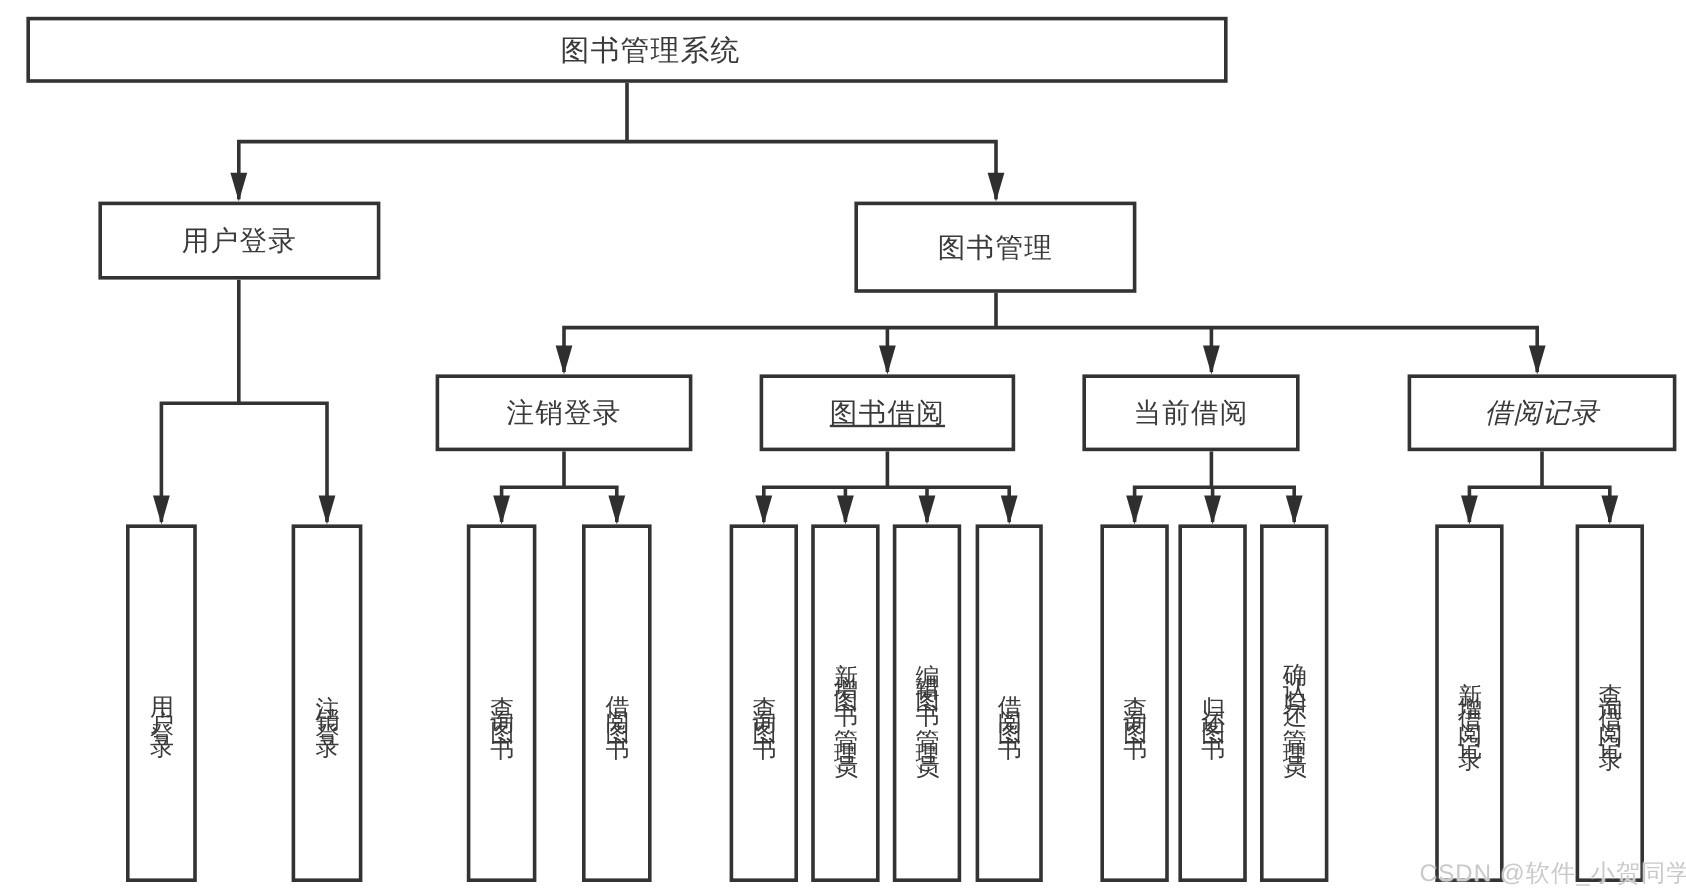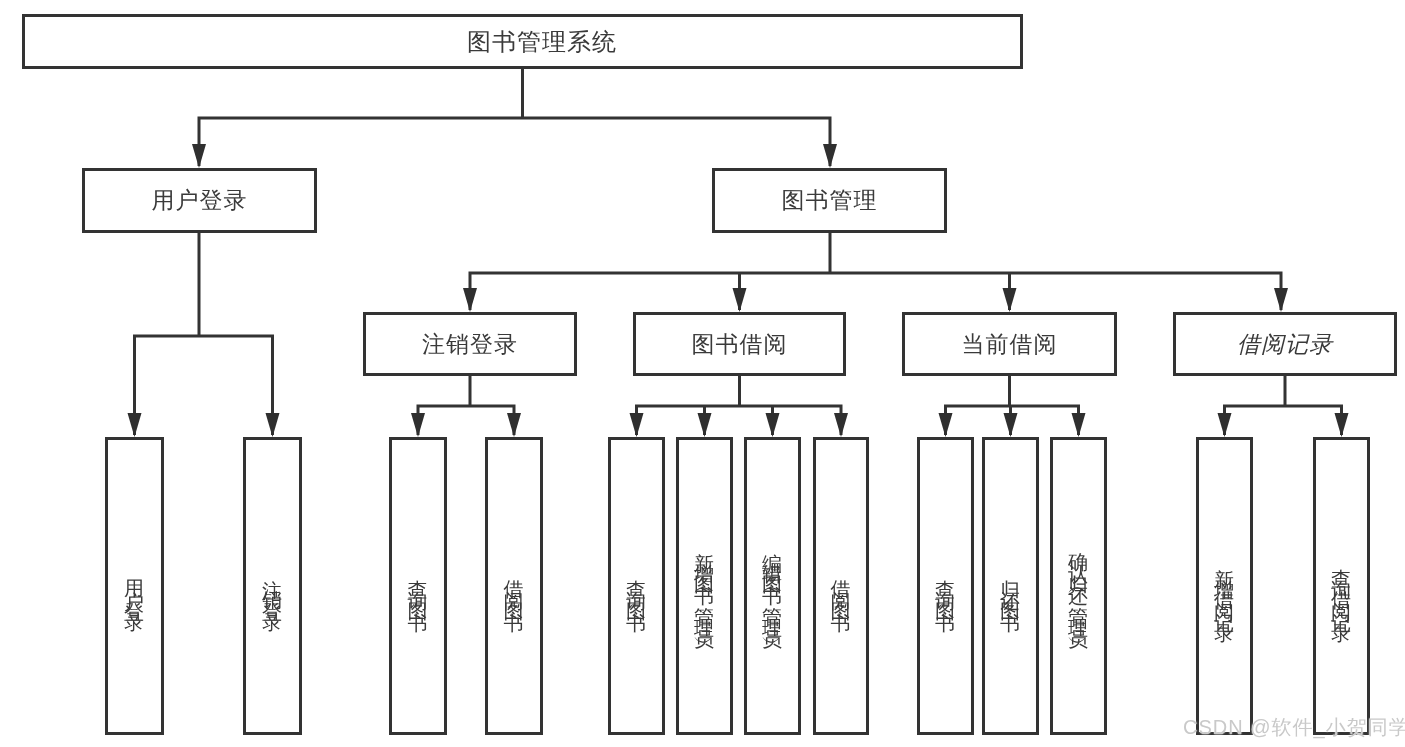--- a/index.html
+++ b/index.html
@@ -71,31 +71,31 @@
     </g>
   </svg>
 
   <div class="node root" style="left:22px;top:14px;width:1001px;height:55px;padding-left:39px;">
     <span class="hlabel">图书管理系统</span>
   </div>
 
   <div class="node" style="left:82px;top:168px;width:235px;height:65px;">
     <span class="hlabel">用户登录</span>
   </div>
-  <div class="node" style="left:712px;top:168px;width:235px;height:65px;">
+  <div class="node" style="left:712px;top:168px;width:235px;height:76px;">
     <span class="hlabel">图书管理</span>
   </div>
 
   <div class="node" style="left:363px;top:312px;width:214px;height:64px;">
     <span class="hlabel">注销登录</span>
   </div>
-  <div class="node" style="left:633px;top:312px;width:213px;height:64px;">
+  <div class="node" style="left:633px;top:312px;width:213px;height:64px;text-decoration:underline;">
     <span class="hlabel">图书借阅</span>
   </div>
-  <div class="node" style="left:902px;top:312px;width:215px;height:64px;">
+  <div class="node" style="left:902px;top:312px;width:181px;height:64px;">
     <span class="hlabel">当前借阅</span>
   </div>
   <div class="node" style="left:1173px;top:312px;width:224px;height:64px;font-style:italic;">
     <span class="hlabel">借阅记录</span>
   </div>
 
   <div class="node leaf" style="left:105px;top:437px;width:59px;height:298px;">
     <span class="vtext">用户登录</span>
   </div>
   <div class="node leaf" style="left:243px;top:437px;width:59px;height:298px;">

